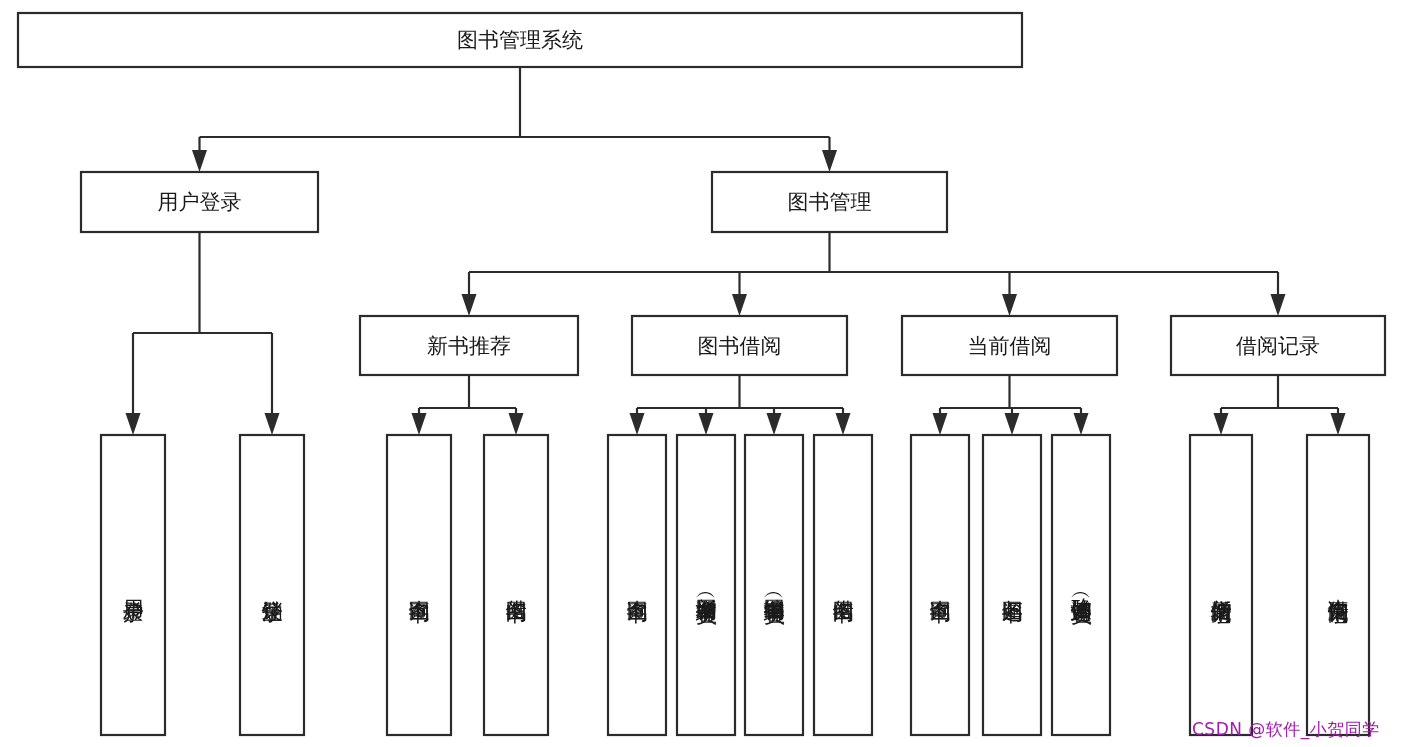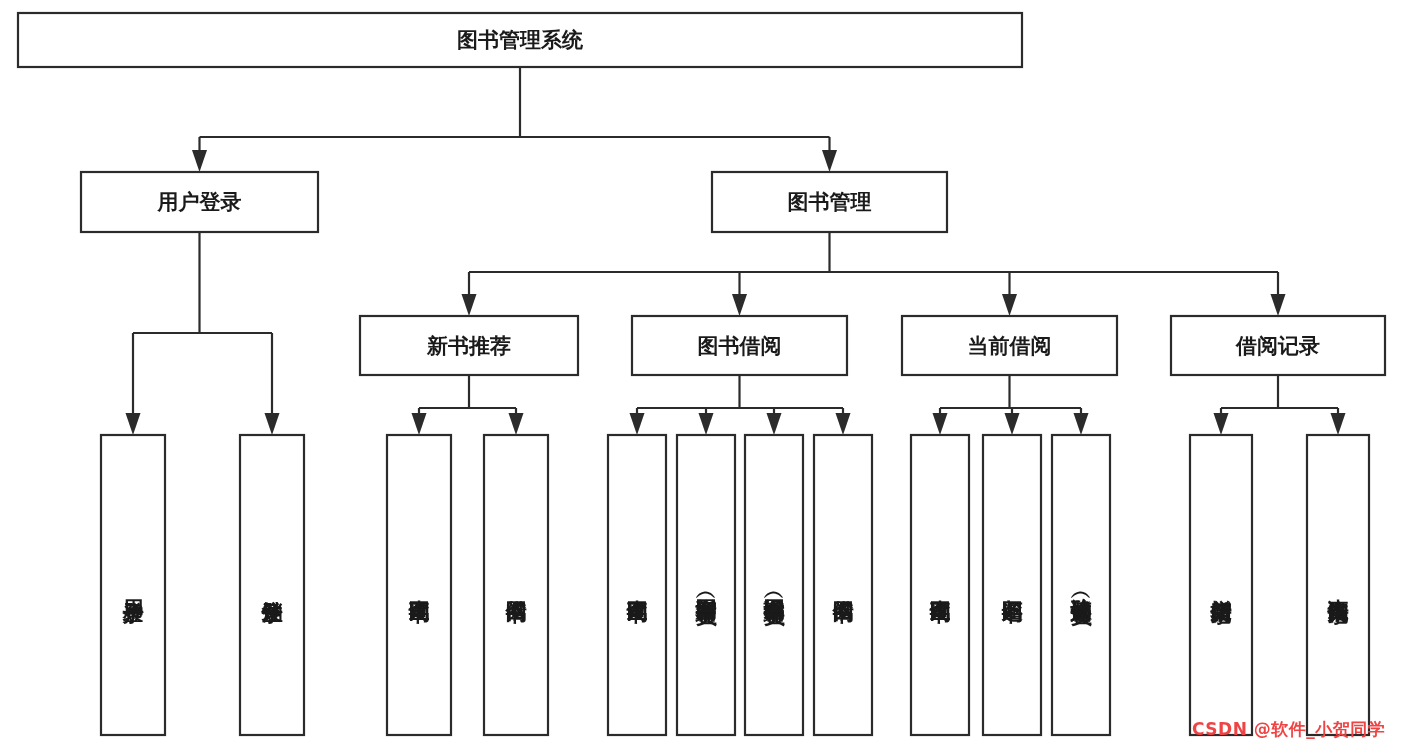--- a/index.html
+++ b/index.html
@@ -12,21 +12,20 @@
     width: 1405px;
     height: 747px;
     overflow: hidden;
     font-family: "DejaVu Sans", "Liberation Sans", sans-serif;
   }
   #diagram-root {
     position: relative;
     width: 1296px;
     height: 747px;
     background: #ffffff;
-    font-weight: bold;
   }
   svg#tree-svg {
     position: absolute;
     left: 0;
     top: 0;
     width: 1405px;
     height: 747px;
     display: block;
   }
   .node-box {
@@ -64,21 +63,21 @@
     align-items: center;
     justify-content: center;
     text-align: center;
     white-space: nowrap;
     pointer-events: none;
   }
   .watermark {
     position: absolute;
     font-family: "DejaVu Sans", "Liberation Sans", sans-serif;
     font-size: 17px;
-    color: #ef4444;
+    color: #a21caf;
     white-space: nowrap;
     letter-spacing: 0.5px;
   }
 </style>
 </head>
 <body>
 
 <div id="diagram-root">
   <svg id="tree-svg" viewBox="0 0 1405 747" xmlns="http://www.w3.org/2000/svg">
     <g id="connectors-layer">

